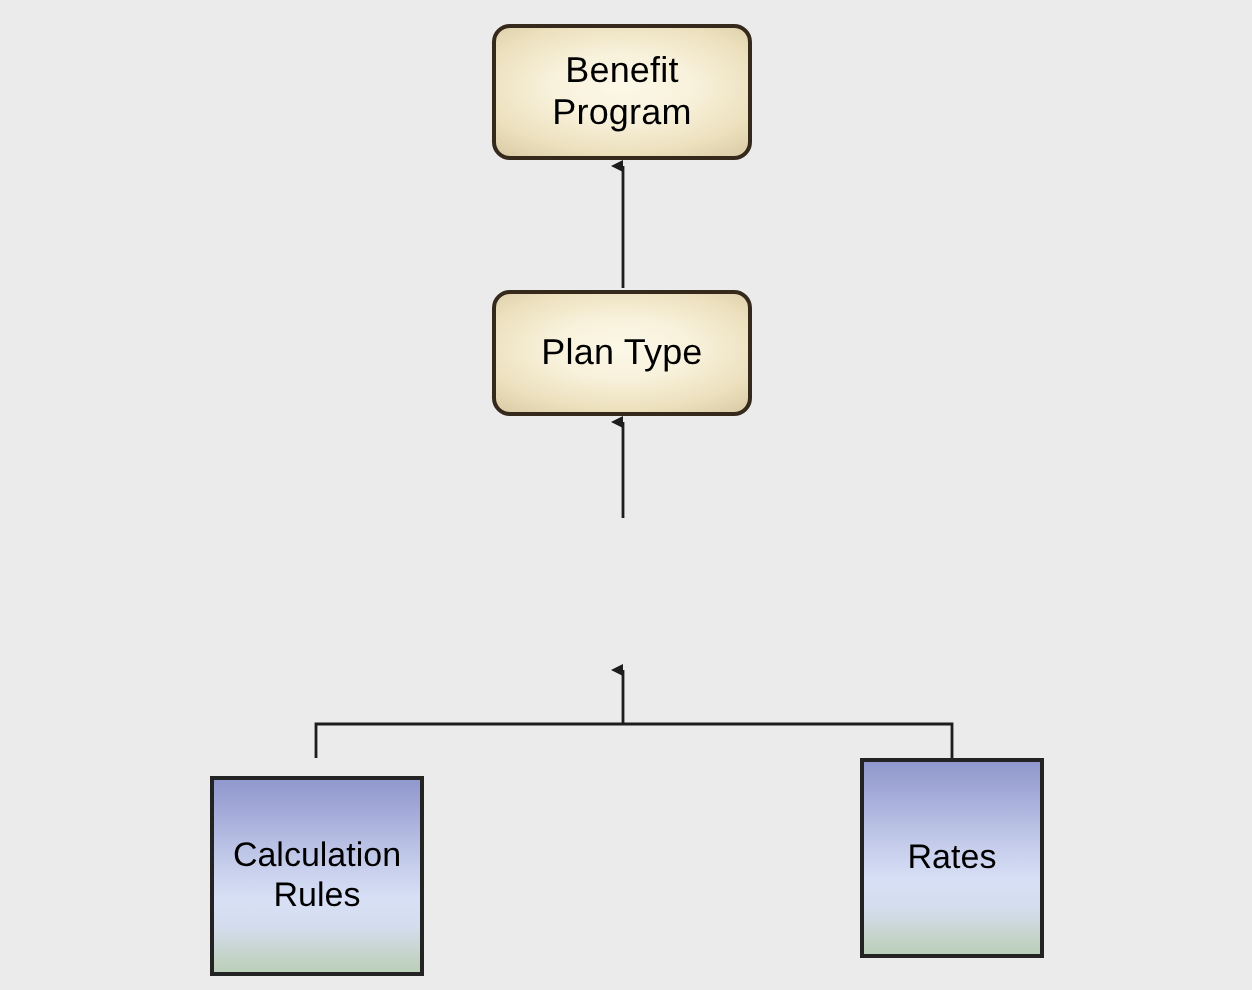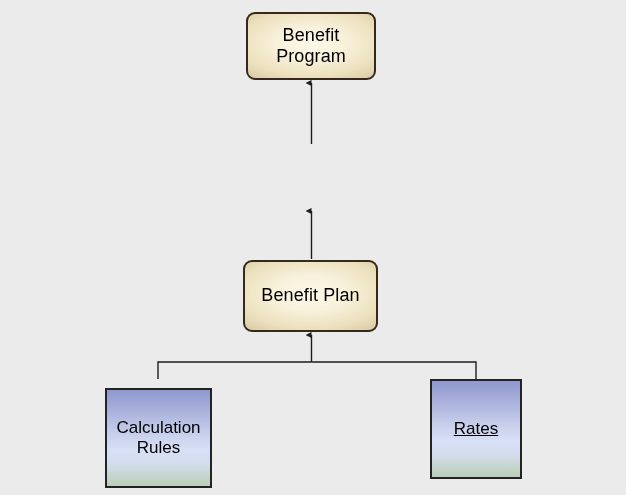--- a/index.html
+++ b/index.html
@@ -69,21 +69,21 @@
                 #c2d2c4 94%,
                 #bacfba 100%);
     font-size: 17px;
   }
 
   
   #node-benefit-program { left: 246px; top: 12px;  width: 130px; height: 68px; }
   #node-plan-type       { left: 246px; top: 145px; width: 130px; height: 63px; }
   #node-benefit-plan    { left: 243px; top: 260px; width: 135px; height: 72px; }
   #node-calculation-rules { left: 105px; top: 388px; width: 107px; height: 100px; }
-  #node-rates             { left: 430px; top: 379px; width: 92px;  height: 100px; text-decoration: underline; }
+  #node-rates             { left: 430px; top: 379px; width: 92px;  height: 100px; }
 </style>
 </head>
 <body>
 
 <div id="diagram">
 
   <svg id="edge-layer" width="626" height="495" viewBox="0 0 626 495">
     <defs>
       <marker id="arrowUp" markerWidth="7" markerHeight="7" refX="3" refY="6" orient="auto" markerUnits="userSpaceOnUse">
         <path d="M3,0 L6,6 L0,6 Z" fill="#1d1d1d"></path>
@@ -100,24 +100,24 @@
     <polyline points="158,379 158,362 311.5,362" fill="none" stroke="#1d1d1d" stroke-width="1.4"></polyline>
     <polyline points="476,379 476,362 311.5,362" fill="none" stroke="#1d1d1d" stroke-width="1.4"></polyline>
     <line x1="311.5" y1="362" x2="311.5" y2="335" stroke="#1d1d1d" stroke-width="1.4" marker-end="url(#arrowUp)"></line>
   </svg>
 
   <div class="node cream" id="node-benefit-program">
     <span class="node-label">Benefit
 Program</span>
   </div>
 
+  <div class="node cream" id="node-plan-type">
+    <span class="node-label">Plan Type</span>
+  </div>
 
-  <div class="node cream" id="node-benefit-plan">
-    <span class="node-label">Benefit Plan</span>
-  </div>
 
   <div class="node blue" id="node-calculation-rules">
     <span class="node-label">Calculation
 Rules</span>
   </div>
 
   <div class="node blue" id="node-rates">
     <span class="node-label">Rates</span>
   </div>
 

